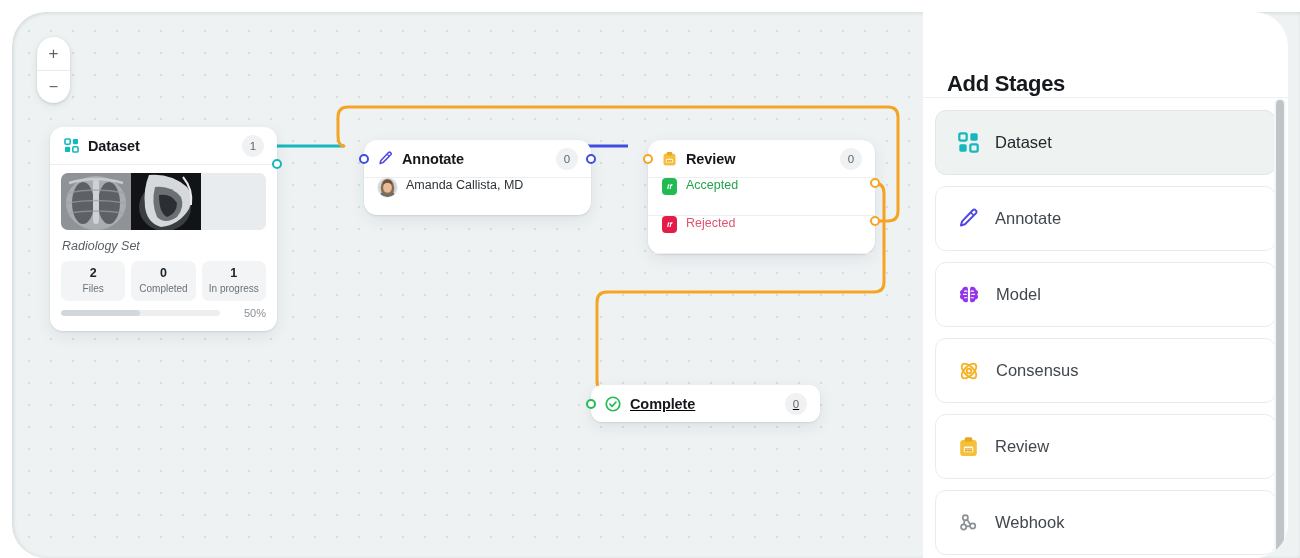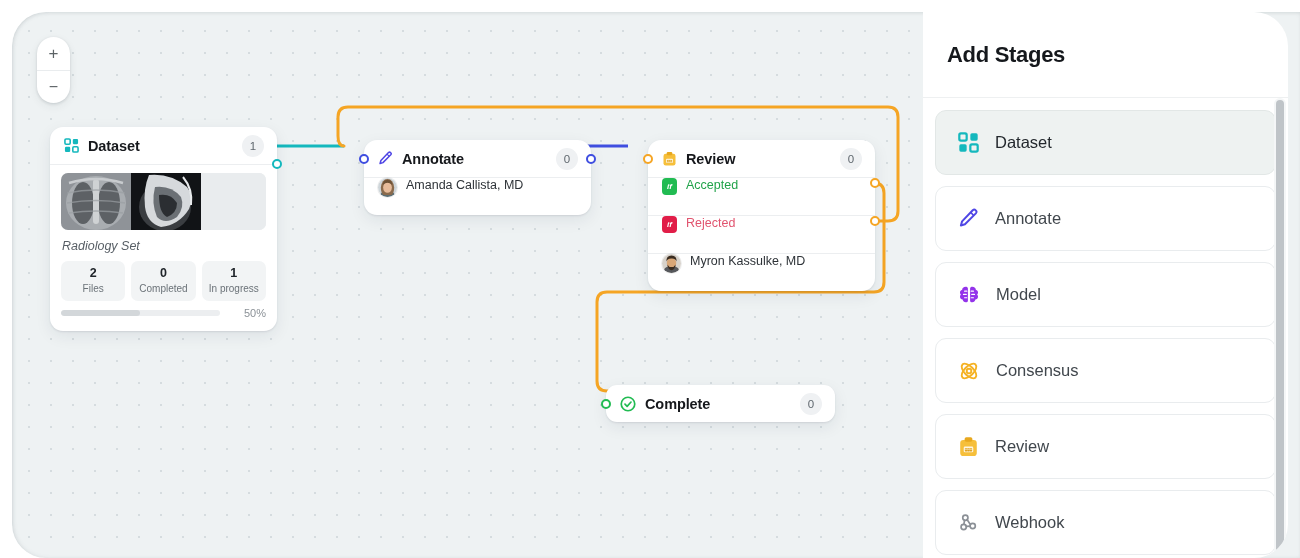--- a/index.html
+++ b/index.html
@@ -126,21 +126,21 @@
   .stat-num { font-size: 12.5px; font-weight: 700; color: #20252a; line-height: 1.25; }
   .stat-lbl { font-size: 10px; color: #6b7278; line-height: 1.3; }
   .prog-wrap { display: flex; align-items: center; gap: 24px; margin-top: 6px; }
   .prog-track { flex: 1; height: 6px; border-radius: 3px; background: #eceef0; overflow: hidden; }
   .prog-fill { height: 100%; background: #d3d7da; border-radius: 3px; }
   .prog-pct { font-size: 11px; color: #8b9197; font-weight: 500; }
 
   #node-annotate { left: 352px; top: 128px; width: 227px; }
   #node-review   { left: 636px; top: 128px; width: 227px; }
   #node-complete {
-    left: 594px; top: 373px; width: 229px; border-radius: 11px;
+    left: 579px; top: 373px; width: 229px; border-radius: 11px; text-decoration: underline;
   }
   #node-complete .node-head { height: 37px; }
 
   
   .port {
     position: absolute; width: 10px; height: 10px;
     border-radius: 50%; background: #fff;
     border: 2.2px solid #888; z-index: 30;
   }
   .port.teal   { border-color: #14b8bd; }
@@ -151,21 +151,21 @@
   
   .sidebar {
     position: absolute; right: 12px; top: 12px;
     width: 365px; height: 546px;
     background: #fff;
     border-radius: 0 34px 34px 0;
     z-index: 50;
     overflow: hidden;
   }
   .sb-header {
-    height: 86px; display: flex; align-items: center;
+    height: 86px; display: flex; align-items: flex-end;
     padding: 0 24px; border-bottom: 1px solid #eef0f1;
   }
   .sb-title { font-size: 22px; font-weight: 700; color: #15181c; letter-spacing: -.3px; }
   .sb-list { padding: 12px 12px 0 12px; position: relative; }
   .sb-item {
     display: flex; align-items: center; gap: 16px;
     height: 65px; padding: 0 22px;
     border: 1px solid #e9ecee; border-radius: 11px;
     margin-bottom: 11px; background: #fff; cursor: pointer;
   }
@@ -322,32 +322,20 @@
       <div class="node-row">
         <span class="if-badge" style="background:#21bb52">if</span>
         <span class="cond-label" style="color:#21a34a">Accepted</span>
       </div>
       <div class="node-divider"></div>
       <div class="node-row">
         <span class="if-badge" style="background:#e11d48">if</span>
         <span class="cond-label" style="color:#e1546f">Rejected</span>
       </div>
       <div class="node-divider"></div>
-      <div class="node-row">
-        <span class="avatar">
-          <svg width="19" height="19" viewBox="0 0 20 20">
-            <rect width="20" height="20" fill="#d7d2cb"></rect>
-            <ellipse cx="10" cy="21" rx="9.5" ry="9" fill="#56585c"></ellipse>
-            <ellipse cx="10" cy="9.6" rx="5" ry="5.8" fill="#d9a777"></ellipse>
-            <path d="M4.6 8 Q4.4 1.6 10 1.6 Q15.6 1.6 15.4 8 Q14 4.5 10 4.8 Q6 4.6 4.6 8Z" fill="#3a2c20"></path>
-            <path d="M5.6 11 Q6.6 17 10 17 Q13.4 17 14.4 11 Q12.6 14 10 13.8 Q7.4 14 5.6 11Z" fill="#3a2c20"></path>
-          </svg>
-        </span>
-        <span class="row-label">Myron Kassulke, MD</span>
-      </div>
       <div class="port amber" style="left:-5px; top:14px;"></div>
       <div class="port amber" style="right:-5px; top:38px;"></div>
       <div class="port amber" style="right:-5px; top:76px;"></div>
     </div>
 
     <div class="node" id="node-complete">
       <div class="node-head">
         <span>
           <svg width="16" height="16" viewBox="0 0 18 18">
             <circle cx="9" cy="9" r="7.6" fill="none" stroke="#21bb52" stroke-width="1.9"></circle>

